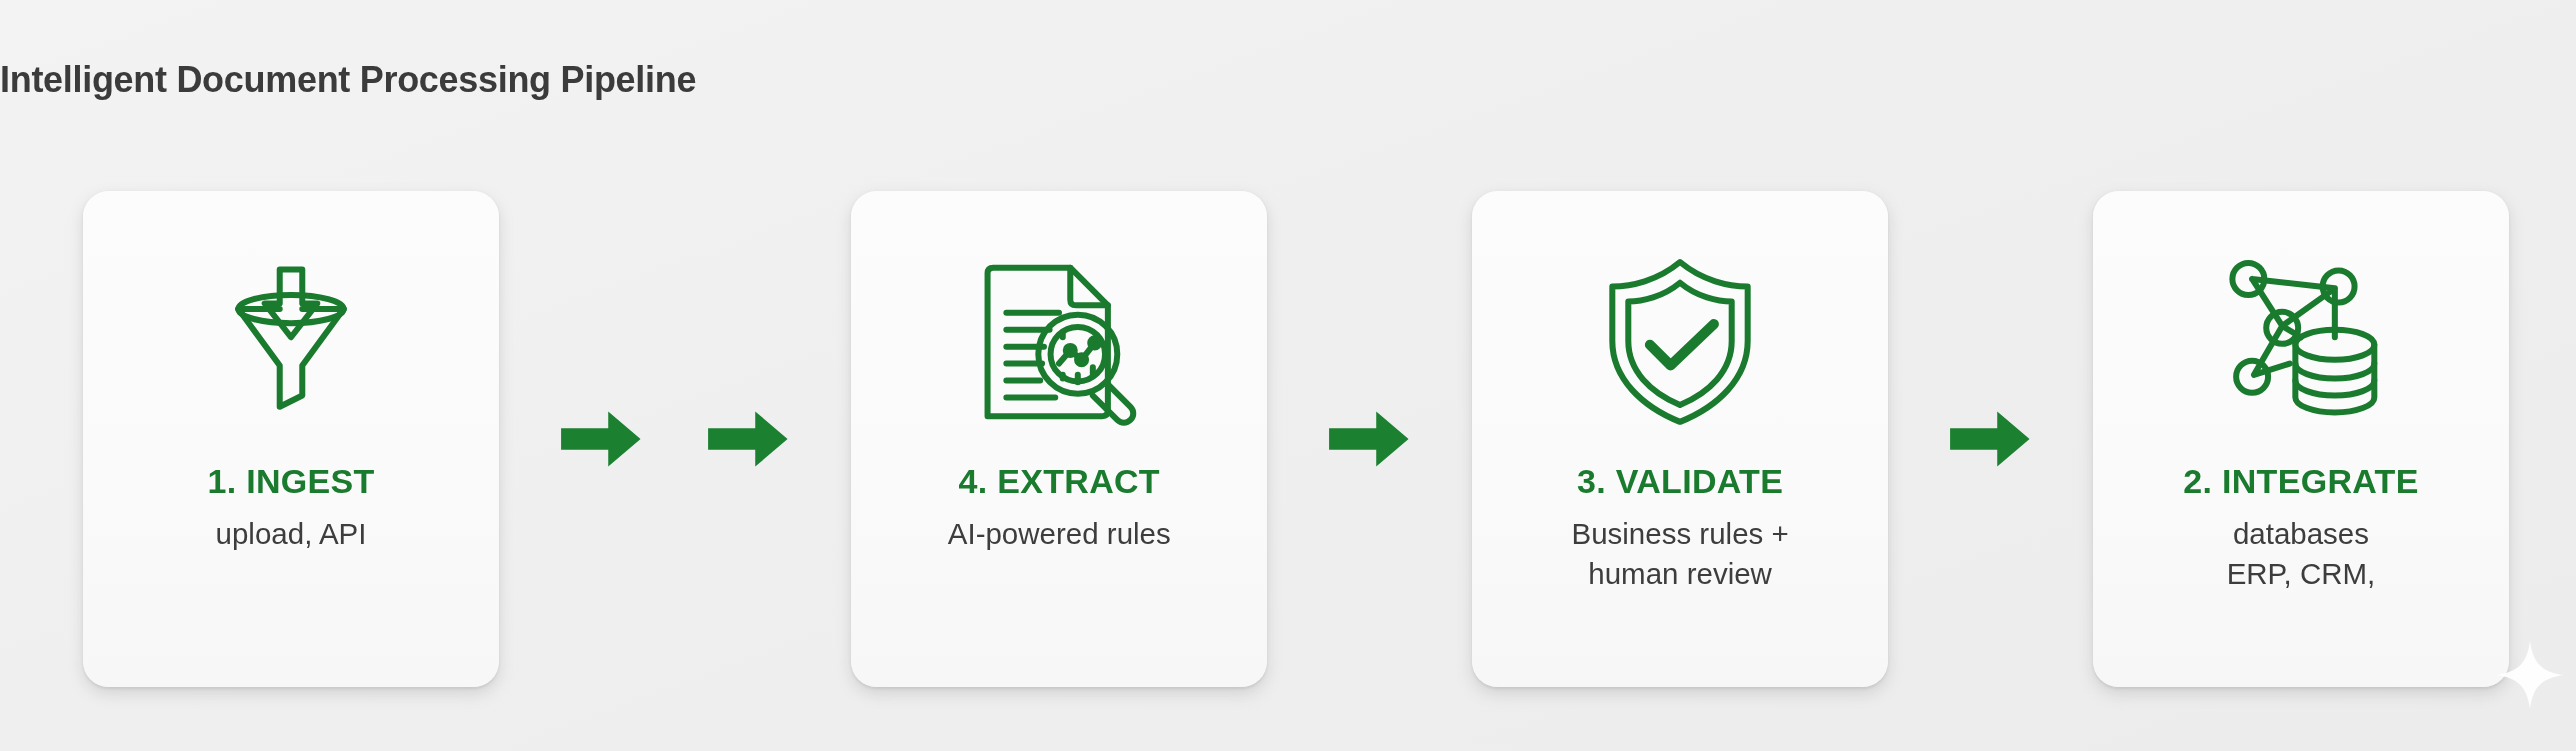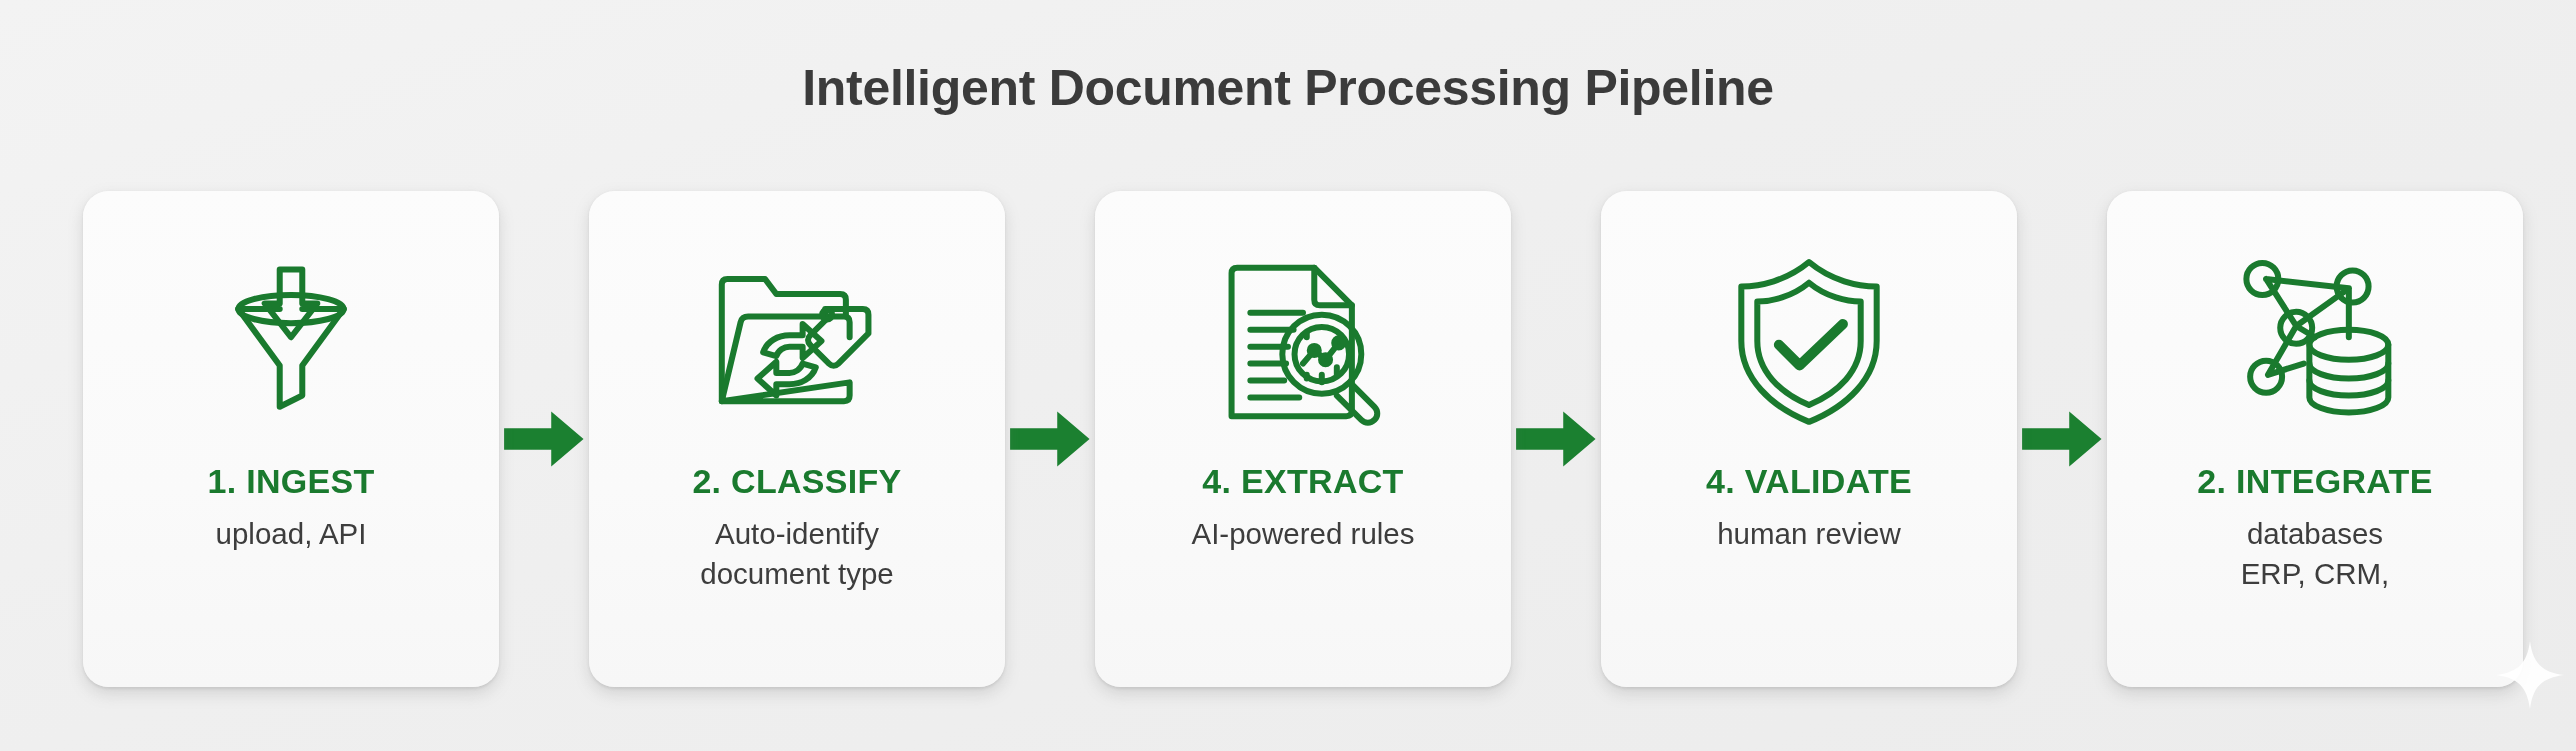--- a/index.html
+++ b/index.html
@@ -19,22 +19,22 @@
     width: 2576px;
     height: 751px;
     background: linear-gradient(160deg, #f3f3f3 0%, #efefef 45%, #ececec 100%);
     overflow: hidden;
   }
   .page-title {
     position: absolute;
     top: 59px;
     left: 0;
     width: 2576px;
-    text-align: center;
-    font-size: 50px;
+    text-align: left;
+    font-size: 36px;
     font-weight: bold;
     color: #3b3b3b;
     letter-spacing: -0.3px;
     white-space: nowrap;
   }
   .pipeline {
     position: absolute;
     top: 191px;
     left: 75px;
     width: 2426px;
@@ -132,37 +132,20 @@
         <div>upload, API</div>
       </div>
     </div>
 
     <div class="arrow">
       <svg viewBox="0 0 120 98">
         <path d="M0 33 L70 33 L70 8 L118 49 L70 90 L70 65 L0 65 Z" fill="#1b8030"></path>
       </svg>
     </div>
 
-    <div class="card">
-      <div class="card-icon">
-        <svg viewBox="0 0 100 100" fill="none" stroke="#1a7a2e" stroke-width="3.2" stroke-linecap="round" stroke-linejoin="round">
-          <path d="M10 82 L10 20 C10 18 11 17 13 17 L33 17 L39 25 L73 25 C75 25 76 26 76 28 L76 36"></path>
-          <path d="M10 82 L20 40 C20.5 38 22 37 24 37 L75 37 C77 37 78 38 78 40 L78 48 M78 72 L78 79 C78 81 77 82 75 82 L10 82 Z"></path>
-          <path d="M32 56 C34 50 40 47 46 47 L53 47 L53 41 L63 50 L53 59 L53 53 L46 53 C43 53 40 55 39 58 Z"></path>
-          <path d="M60 64 C58 70 52 73 46 73 L39 73 L39 79 L29 70 L39 61 L39 67 L46 67 C49 67 52 65 53 62 Z"></path>
-          <path d="M63 31 L83 31 C85 31 86 32 86 34 L86 44 L70 60 C68.5 61.5 66.5 61.5 65 60 L55 50 C53.5 48.5 53.5 46.5 55 45 L63 37 Z" transform="translate(2,2) rotate(0)"></path>
-          <circle cx="66" cy="36" r="2.6"></circle>
-        </svg>
-      </div>
-      <div class="card-title">2. CLASSIFY</div>
-      <div class="card-desc">
-        <div>Auto-identify</div>
-        <div>document type</div>
-      </div>
-    </div>
 
     <div class="arrow">
       <svg viewBox="0 0 120 98">
         <path d="M0 33 L70 33 L70 8 L118 49 L70 90 L70 65 L0 65 Z" fill="#1b8030"></path>
       </svg>
     </div>
 
     <div class="card">
       <div class="card-icon">
         <svg viewBox="0 0 100 100" fill="none" stroke="#1a7a2e" stroke-width="3.2" stroke-linecap="round" stroke-linejoin="round">
@@ -192,22 +175,23 @@
     </div>
 
     <div class="card">
       <div class="card-icon">
         <svg viewBox="0 0 100 100" fill="none" stroke="#1a7a2e" stroke-width="3.2" stroke-linecap="round" stroke-linejoin="round">
           <path d="M50 8 C38 18 24 21 14 21 L14 50 C14 70 30 85 50 93 C70 85 86 70 86 50 L86 21 C76 21 62 18 50 8 Z"></path>
           <path d="M50 19 C41 26.5 30 29 22.5 29 L22.5 50 C22.5 66 34.5 77.5 50 84 C65.5 77.5 77.5 66 77.5 50 L77.5 29 C70 29 59 26.5 50 19 Z"></path>
           <path d="M34 52 L45 63 L68 41" stroke-width="5.4"></path>
         </svg>
       </div>
-      <div class="card-title">4. VALIDATE</div>
-      <div class="card-desc">
+      <div class="card-title">3. VALIDATE</div>
+      <div class="card-desc">
+        <div>Business rules +</div>
         <div>human review</div>
       </div>
     </div>
 
     <div class="arrow">
       <svg viewBox="0 0 120 98">
         <path d="M0 33 L70 33 L70 8 L118 49 L70 90 L70 65 L0 65 Z" fill="#1b8030"></path>
       </svg>
     </div>
 

